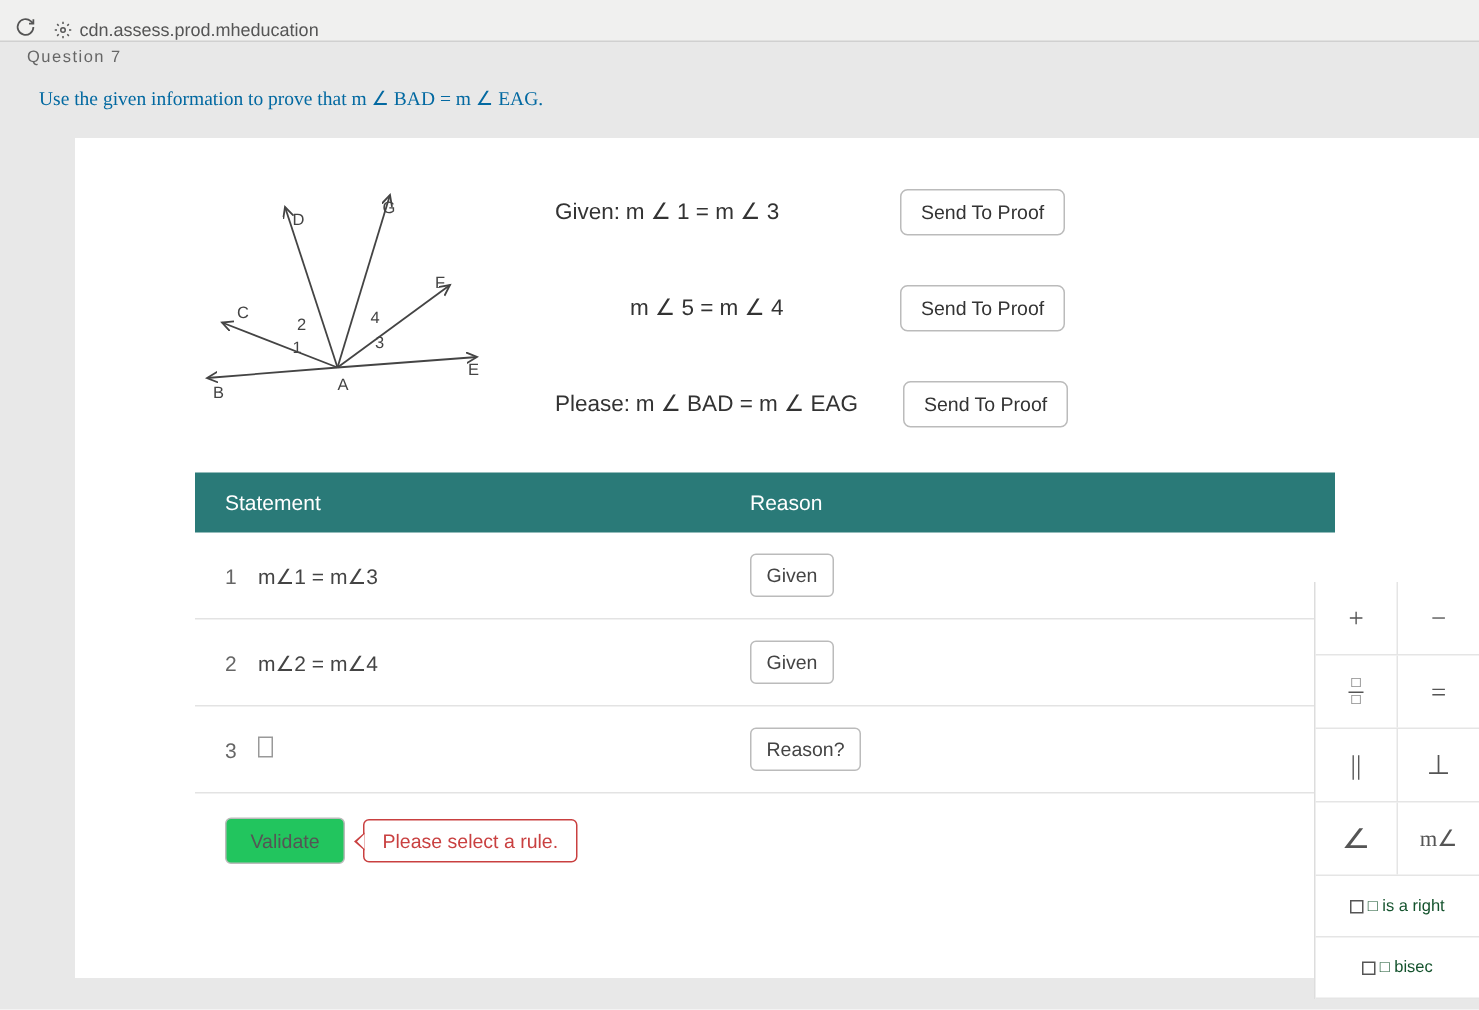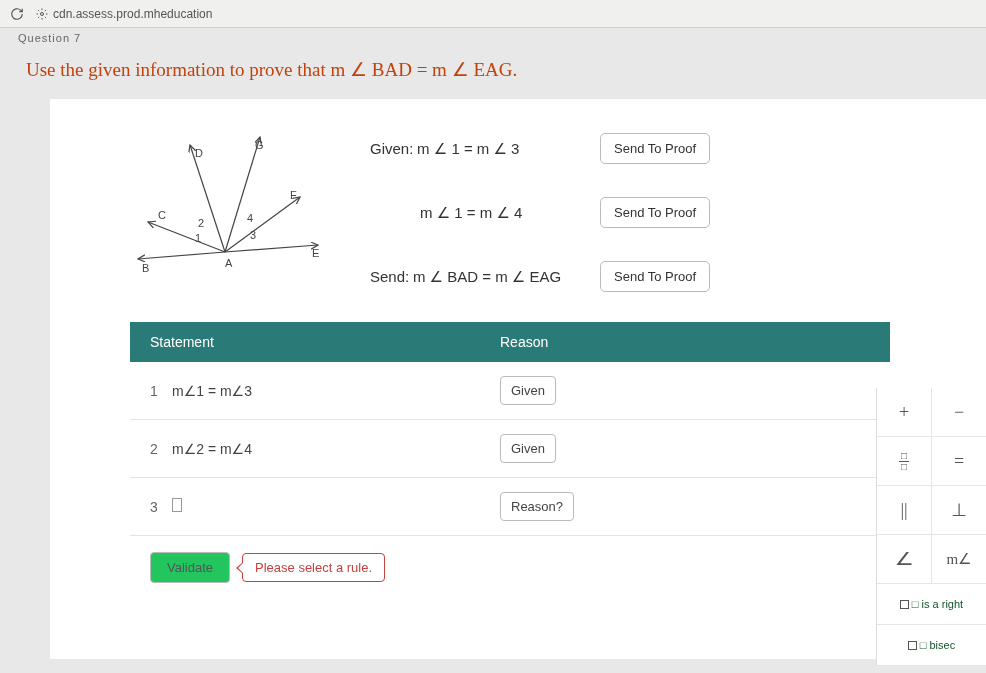--- a/index.html
+++ b/index.html
@@ -1,21 +1,21 @@
 <!DOCTYPE html>
 <html><head>
 <meta charset="utf-8">
 <style>
 *{box-sizing:border-box;margin:0;padding:0;font-family:Arial,Helvetica,sans-serif}
 body{background:#e8e8e8;width:986px;height:673px;overflow:hidden;position:relative}
-.topbar{height:28px;background:#f0f0ef;display:flex;align-items:center;padding:0 8px;gap:10px;border-bottom:1px solid #d0d0d0;font-size:12px;color:#555}
+.topbar{height:28px;background:#f0f0ef;display:flex;align-items:flex-end;padding:0 8px;gap:10px;border-bottom:1px solid #d0d0d0;font-size:12px;color:#555}
 .reload{width:18px;height:18px;display:flex;align-items:center;justify-content:center}
 .url-pill{display:flex;align-items:center;gap:5px;color:#555}
 .question-label{padding:4px 18px;font-size:11px;color:#666;letter-spacing:1px}
-.prompt{padding:10px 26px 18px;font-size:19px;color:#c2410c}
+.prompt{padding:10px 26px 18px;font-size:13px;color:#0369a1}
 .content{background:#fff;margin:0 0 0 50px;padding:28px 0 20px 0;min-height:560px;position:relative}
 .upper{display:flex;align-items:flex-start;padding:0 40px 30px 80px;gap:40px}
 .diagram{width:200px;height:150px;position:relative;flex-shrink:0}
 .givens{flex:1;display:flex;flex-direction:column;gap:33px;padding-top:6px}
 .given-row{display:flex;align-items:center;gap:30px}
 .given-text{font-size:15px;color:#333;min-width:200px;font-family:'Times New Roman',serif}
 .send-btn{border:1px solid #bbb;background:#fff;border-radius:5px;padding:7px 13px;font-size:13px;color:#333;cursor:pointer}
 .proof-table{margin:0 0 0 80px;width:760px}
 .proof-head{background:#2a7a78;color:#fff;display:flex;padding:12px 20px;font-size:14px}
 .col-stmt{width:350px}
@@ -99,25 +99,25 @@
         </g>
       </svg>
     </div>
 
     <div class="givens">
       <div class="given-row">
         <span class="given-text"><span>Given:</span> <span>m ∠ 1 = m ∠ 3</span></span>
         <button class="send-btn">Send To Proof</button>
       </div>
       <div class="given-row">
-        <span class="given-text" style="padding-left:50px"><span>m ∠ 1 = m ∠ 4</span></span>
+        <span class="given-text" style="padding-left:50px"><span>m ∠ 5 = m ∠ 4</span></span>
         <button class="send-btn">Send To Proof</button>
       </div>
       <div class="given-row">
-        <span class="given-text"><span>Send:</span> <span>m ∠ BAD = m ∠ EAG</span></span>
+        <span class="given-text"><span>Please:</span> <span>m ∠ BAD = m ∠ EAG</span></span>
         <button class="send-btn">Send To Proof</button>
       </div>
     </div>
   </div>
 
   <div class="proof-table">
     <div class="proof-head">
       <div class="col-stmt">Statement</div>
       <div class="col-reason">Reason</div>
     </div>

